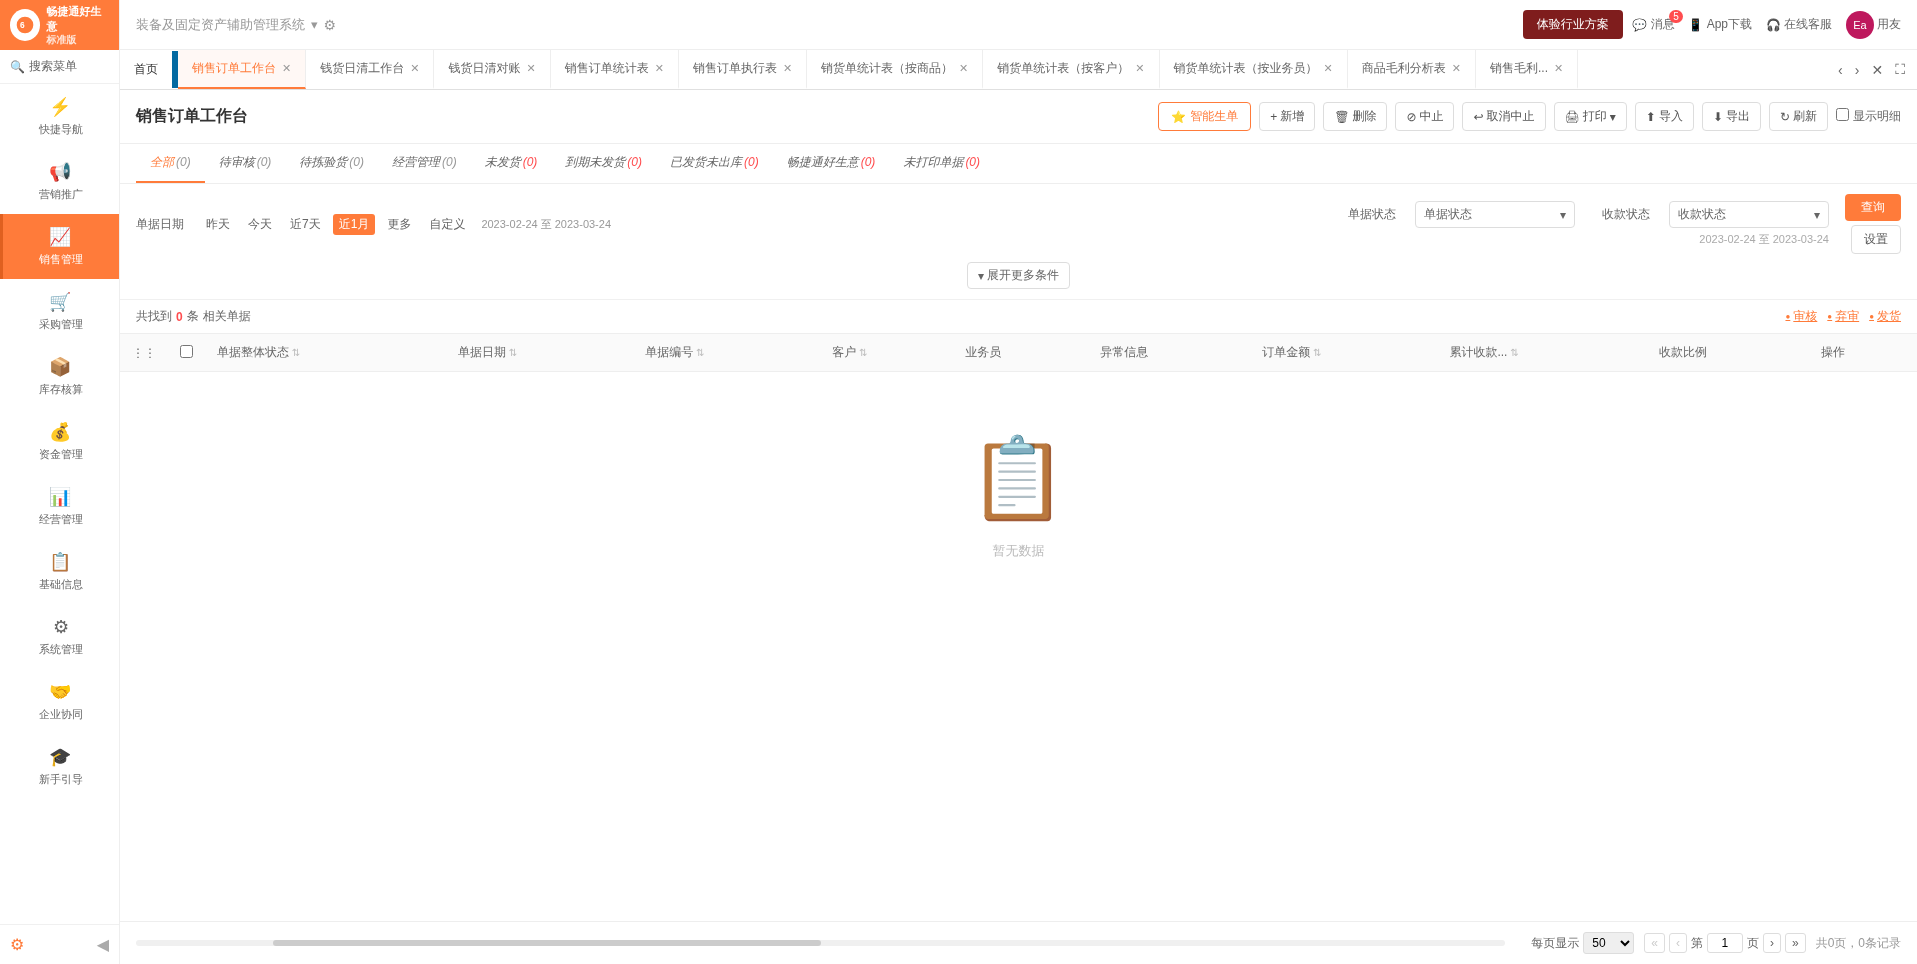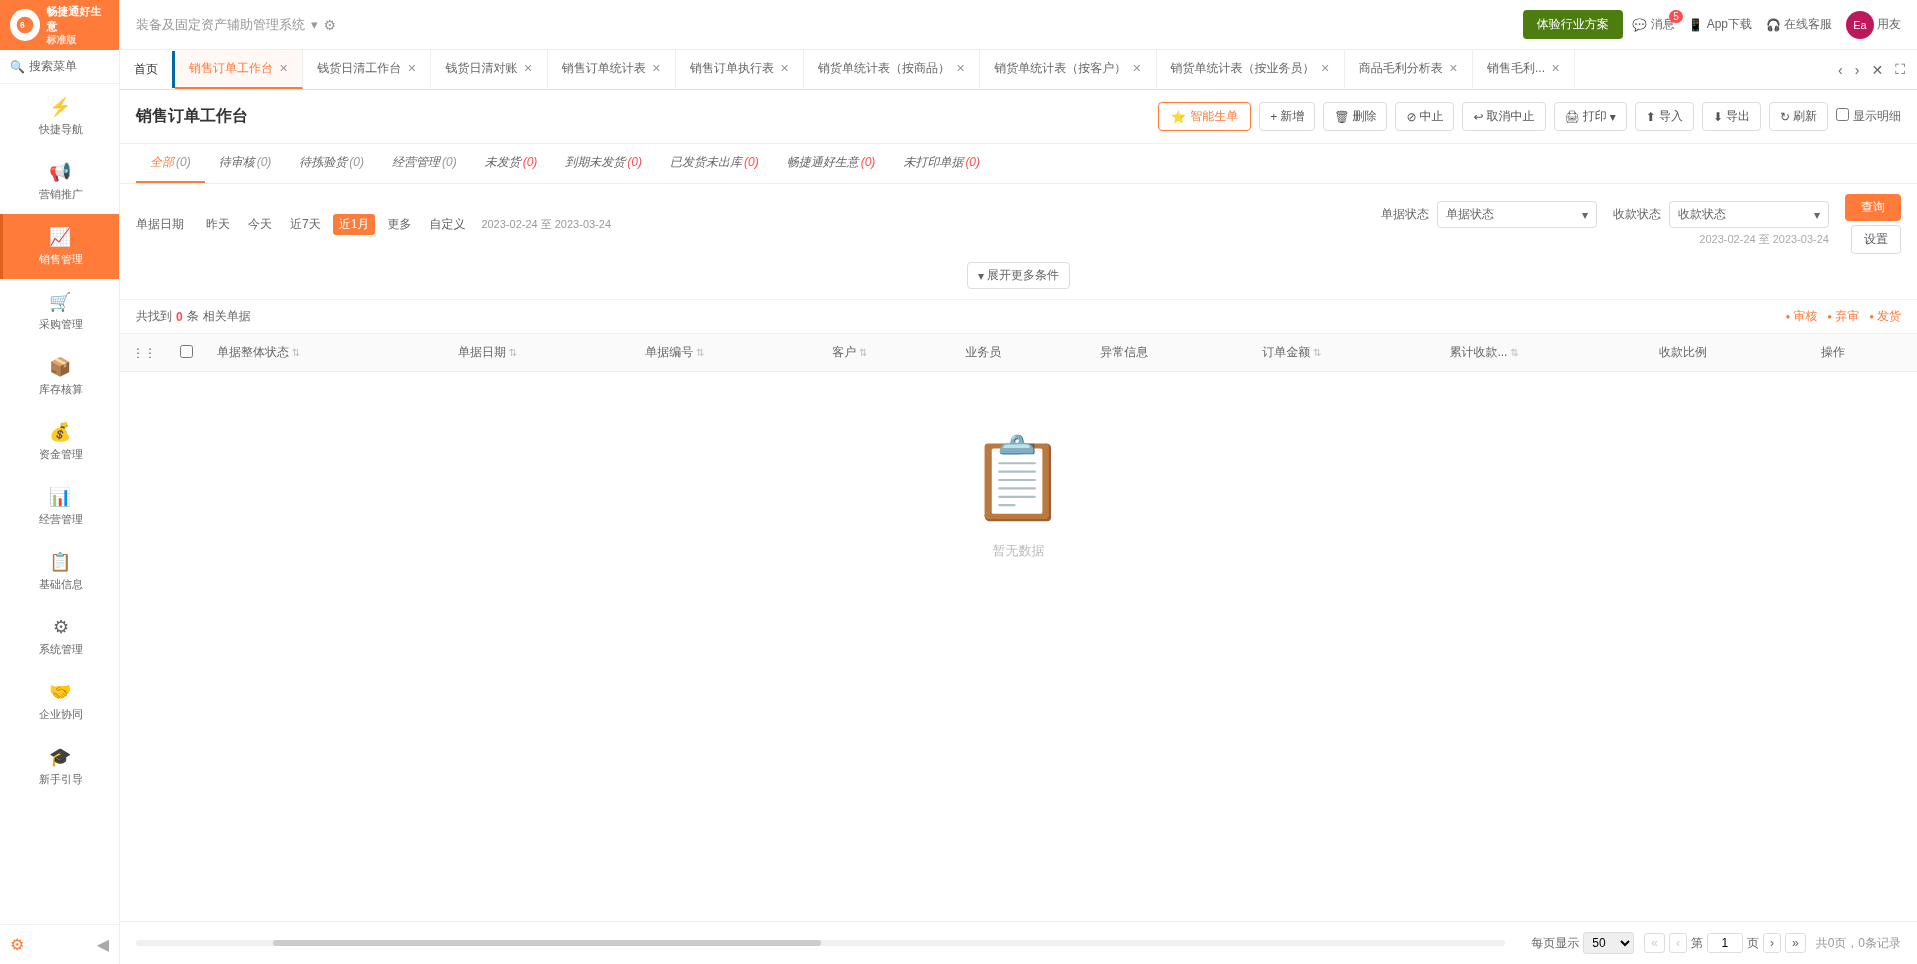--- a/index.html
+++ b/index.html
@@ -18,32 +18,32 @@
     .sidebar-item .icon { font-size: 18px; }
     .sidebar-bottom { padding: 10px; display: flex; justify-content: space-between; align-items: center; border-top: 1px solid #f0f0f0; }
 
     
     .main { flex: 1; display: flex; flex-direction: column; overflow: hidden; }
 
     
     .topbar { height: 50px; background: #fff; border-bottom: 1px solid #eee; display: flex; align-items: center; padding: 0 16px; gap: 10px; flex-shrink: 0; }
     .topbar-title { font-size: 13px; color: #333; flex: 1; display: flex; align-items: center; gap: 6px; }
     .topbar-title span { color: #999; cursor: pointer; }
-    .topbar-btn-industry { background: #4d7c0f; color: #fff; border: none; padding: 6px 14px; border-radius: 4px; cursor: pointer; font-size: 12px; }
+    .topbar-btn-industry { background: #7f1d1d; color: #fff; border: none; padding: 6px 14px; border-radius: 4px; cursor: pointer; font-size: 12px; }
     .topbar-actions { display: flex; align-items: center; gap: 14px; color: #666; font-size: 12px; }
     .topbar-actions .action-item { display: flex; align-items: center; gap: 3px; cursor: pointer; position: relative; }
     .topbar-actions .badge { background: #ff4d4f; color: #fff; border-radius: 10px; font-size: 10px; padding: 1px 4px; position: absolute; top: -6px; right: -8px; }
     .user-avatar { width: 28px; height: 28px; background: #be185d; border-radius: 50%; display: flex; align-items: center; justify-content: center; color: #fff; font-size: 11px; }
 
     
     .tabs-bar { background: #fff; border-bottom: 1px solid #e0e0e0; display: flex; align-items: center; overflow: hidden; flex-shrink: 0; }
     .tab-item { display: flex; align-items: center; gap: 4px; padding: 10px 14px; cursor: pointer; font-size: 12px; color: #666; white-space: nowrap; border-right: 1px solid #eee; border-bottom: 2px solid transparent; flex-shrink: 0; }
     .tab-item.active { color: #ff7b3a; border-bottom: 2px solid #ff7b3a; background: #fff8f5; }
     .tab-item .tab-close { color: #999; font-size: 11px; margin-left: 2px; }
-    .tab-home { padding: 10px 14px; color: #333; font-size: 12px; cursor: pointer; border-right: 3px solid #0369a1; flex-shrink: 0; }
+    .tab-home { padding: 10px 14px; color: #333; font-size: 12px; cursor: pointer; border-right: 6px solid #0369a1; flex-shrink: 0; }
     .tabs-end { display: flex; align-items: center; gap: 4px; padding: 0 8px; margin-left: auto; flex-shrink: 0; }
     .tabs-end button { border: none; background: none; cursor: pointer; color: #666; font-size: 14px; padding: 2px 4px; }
 
     
     .page-header { background: #fff; padding: 12px 16px; display: flex; align-items: center; justify-content: space-between; border-bottom: 1px solid #eee; flex-shrink: 0; }
     .page-title { font-size: 16px; font-weight: bold; color: #333; }
     .page-actions { display: flex; align-items: center; gap: 8px; }
     .btn-smart { background: #fff; border: 1px solid #ff7b3a; color: #ff7b3a; padding: 5px 12px; border-radius: 4px; cursor: pointer; font-size: 12px; display: flex; align-items: center; gap: 4px; }
     .btn-normal { background: #fff; border: 1px solid #ddd; color: #555; padding: 5px 10px; border-radius: 4px; cursor: pointer; font-size: 12px; display: flex; align-items: center; gap: 3px; }
 
@@ -61,21 +61,21 @@
     .filter-date-option.active { color: #fff; background: #ff7b3a; border-radius: 3px; }
     .filter-date-range { color: #999; font-size: 11px; margin-left: 4px; }
     .filter-select { border: 1px solid #ddd; border-radius: 4px; padding: 4px 8px; font-size: 12px; color: #666; min-width: 160px; display: flex; align-items: center; justify-content: space-between; cursor: pointer; background: #fff; }
     .expand-btn { display: flex; align-items: center; gap: 3px; color: #666; cursor: pointer; font-size: 12px; border: 1px solid #ddd; padding: 4px 10px; border-radius: 4px; background: #fff; }
 
     
     .toolbar-row { background: #fff; padding: 8px 16px; border-bottom: 1px solid #eee; display: flex; align-items: center; justify-content: space-between; flex-shrink: 0; }
     .toolbar-left { color: #666; font-size: 12px; display: flex; align-items: center; gap: 4px; }
     .toolbar-left .count { color: #ff4d4f; font-weight: bold; }
     .toolbar-right { display: flex; align-items: center; gap: 10px; }
-    .action-link { color: #ff7b3a; cursor: pointer; font-size: 12px; display: flex; align-items: center; gap: 3px; }
+    .action-link { color: #ff7b3a; cursor: pointer; font-size: 12px; display: flex; align-items: center; gap: 3px; text-decoration: underline; }
     .action-link::before { content: '●'; font-size: 8px; }
     table { width: 100%; border-collapse: collapse; font-size: 12px; }
     thead tr { background: #fafafa; }
     th { padding: 10px 12px; text-align: left; color: #666; font-weight: normal; border-bottom: 1px solid #eee; white-space: nowrap; }
     th.sortable { cursor: pointer; }
     th.sortable::after { content: ' ⇅'; color: #bbb; font-size: 10px; }
     .th-checkbox { width: 30px; }
     .th-drag { width: 30px; }
 
     
@@ -328,21 +328,21 @@
       <span class="filter-date-option">昨天</span>
           <span class="filter-date-option">今天</span>
           <span class="filter-date-option">近7天</span>
           <span class="filter-date-option active">近1月</span>
           <span class="filter-date-option">更多</span>
           <span class="filter-date-option">自定义</span>
           <span class="filter-date-range">2023-02-24 至 2023-03-24</span>
         </div>
       <div style="flex:1;"></div>
       <div style="display:flex;flex-direction:column;gap:4px;">
-        <div style="display:flex;align-items:center;gap:8px;">
+        <div style="display:flex;align-items:center;gap:19px;">
           <span class="filter-label">单据状态</span>
           <div class="filter-select">
             <span>单据状态</span>
             <span>▾</span>
           </div>
           <span class="filter-label" style="margin-left:8px;">收款状态</span>
           <div class="filter-select">
             <span>收款状态</span>
             <span>▾</span>
           </div>

